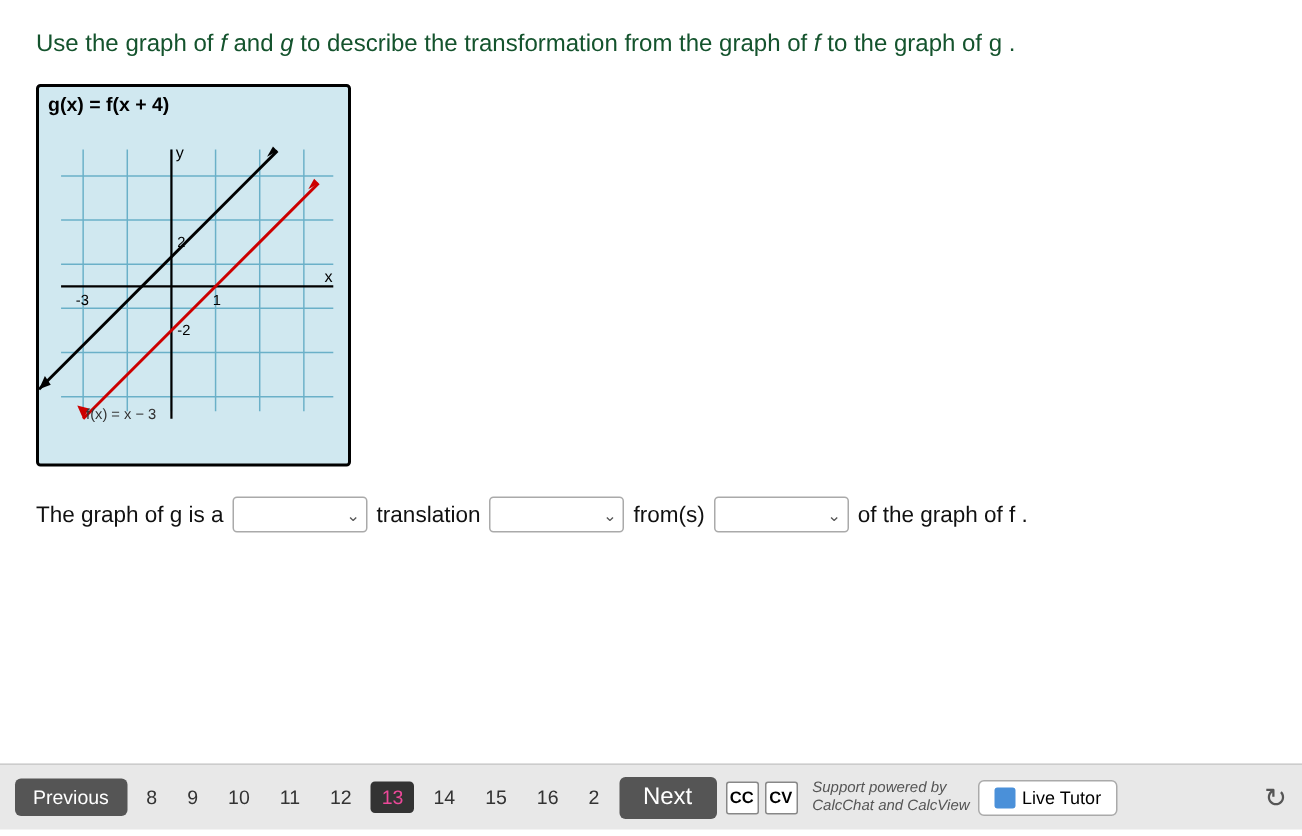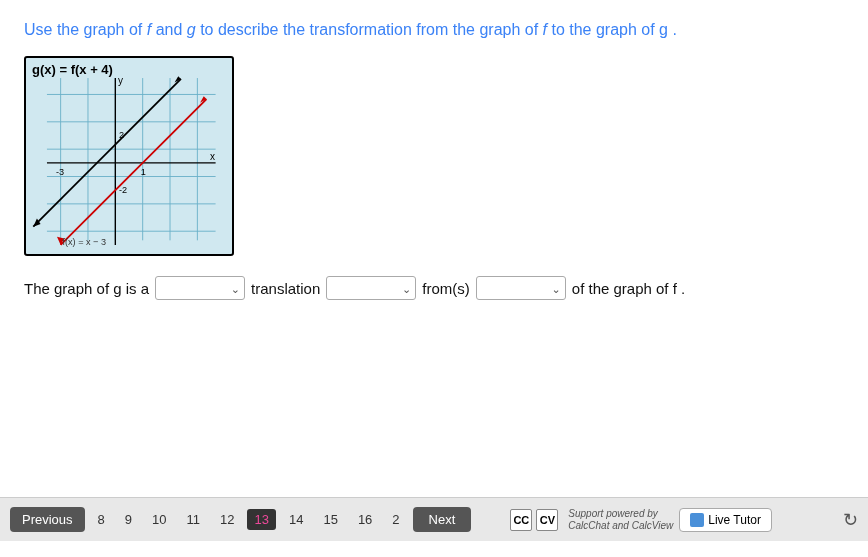--- a/index.html
+++ b/index.html
@@ -11,29 +11,29 @@
       position: relative;
       overflow: hidden;
     }
 
     .main-content {
       padding: 18px 24px 10px 24px;
     }
 
     .question-text {
       font-size: 16px;
-      color: #3b82f6;
+      color: #14532d;
       line-height: 1.5;
       max-width: 820px;
       margin-bottom: 14px;
     }
 
     .graph-container {
       width: 210px;
-      height: 200px;
+      height: 255px;
       border: 2px solid #000;
       border-radius: 3px;
       position: relative;
       background: #d0e8f0;
       margin-bottom: 20px;
       overflow: hidden;
     }
 
     .graph-label-top {
       position: absolute;
@@ -90,21 +90,21 @@
       right: 5px;
       top: 50%;
       transform: translateY(-50%) scaleY(-1);
       font-size: 11px;
       color: #555;
       pointer-events: none;
     }
 
     .bottom-bar {
       position: absolute;
-      bottom: 16px;
+      bottom: 4px;
       left: 0;
       right: 0;
       height: 44px;
       background: #e8e8e8;
       display: flex;
       align-items: center;
       padding: 0 10px;
       gap: 6px;
       border-top: 1px solid #ccc;
     }
@@ -118,21 +118,21 @@
       font-size: 13px;
       cursor: pointer;
     }
 
     .btn-next {
       background: #555;
       color: #fff;
       border: none;
       border-radius: 4px;
       padding: 5px 16px;
-      font-size: 13px;
+      font-size: 16px;
       cursor: pointer;
     }
 
     .page-num {
       font-size: 13px;
       color: #333;
       padding: 3px 7px;
       border-radius: 3px;
       cursor: pointer;
       background: transparent;
@@ -141,21 +141,20 @@
     .page-num.active {
       background: #333;
       color: #ec4899;
     }
 
     .support-icons {
       display: flex;
       align-items: center;
       gap: 4px;
       margin-right: 4px;
-      margin-left: 33px;
     }
 
     .support-icon-box {
       width: 22px;
       height: 22px;
       border: 1px solid #888;
       border-radius: 2px;
       display: flex;
       align-items: center;
       justify-content: center;

